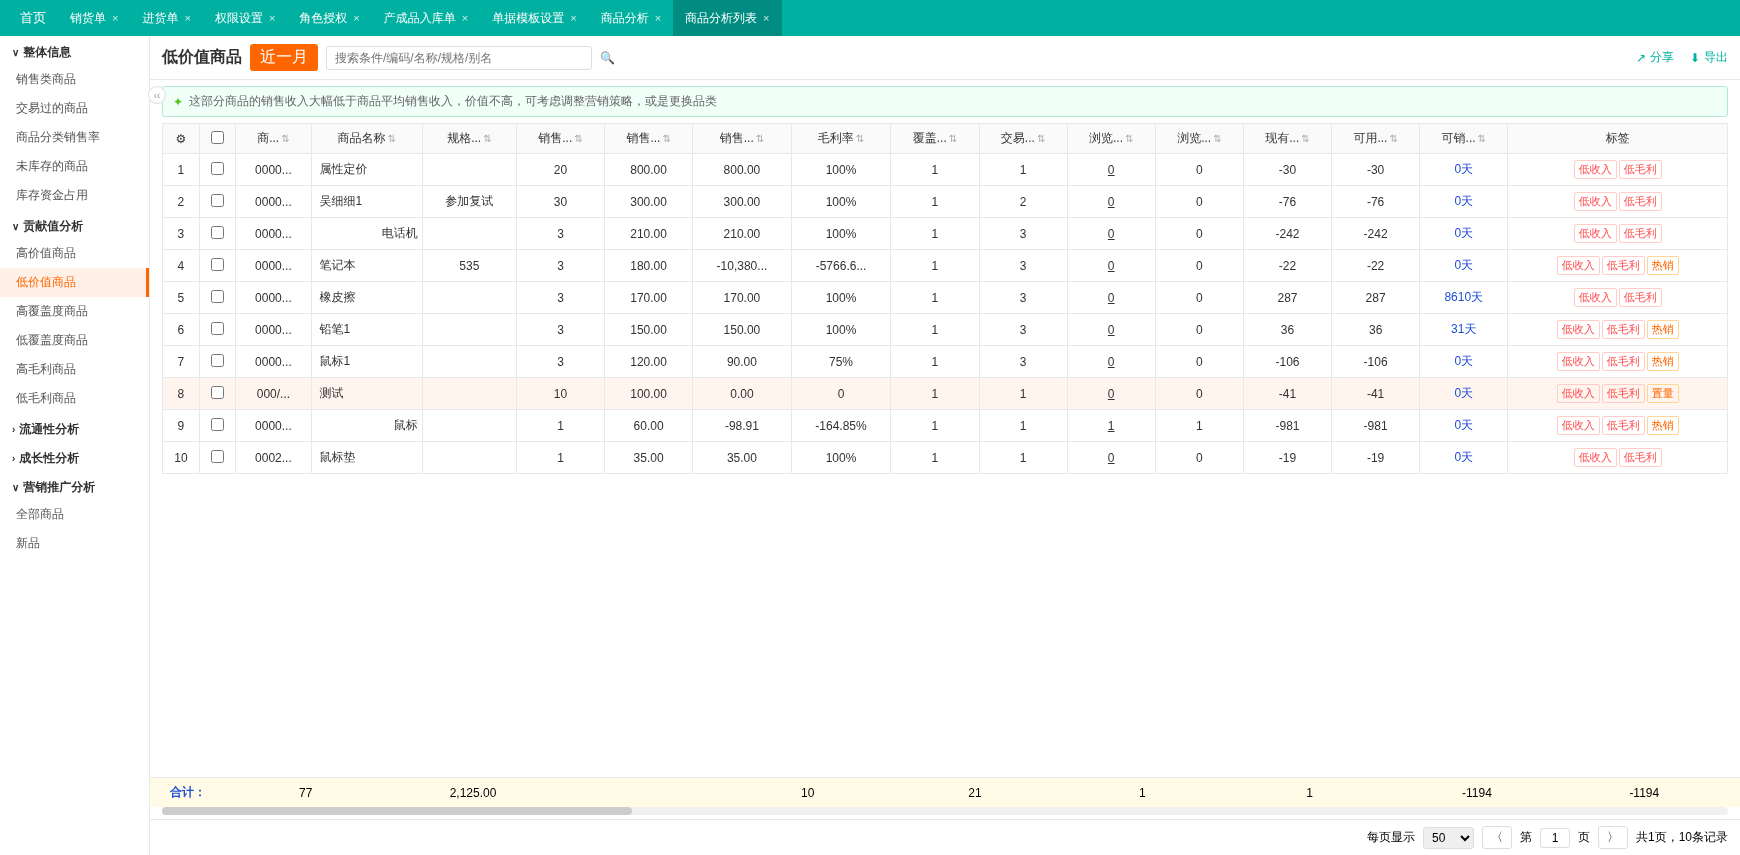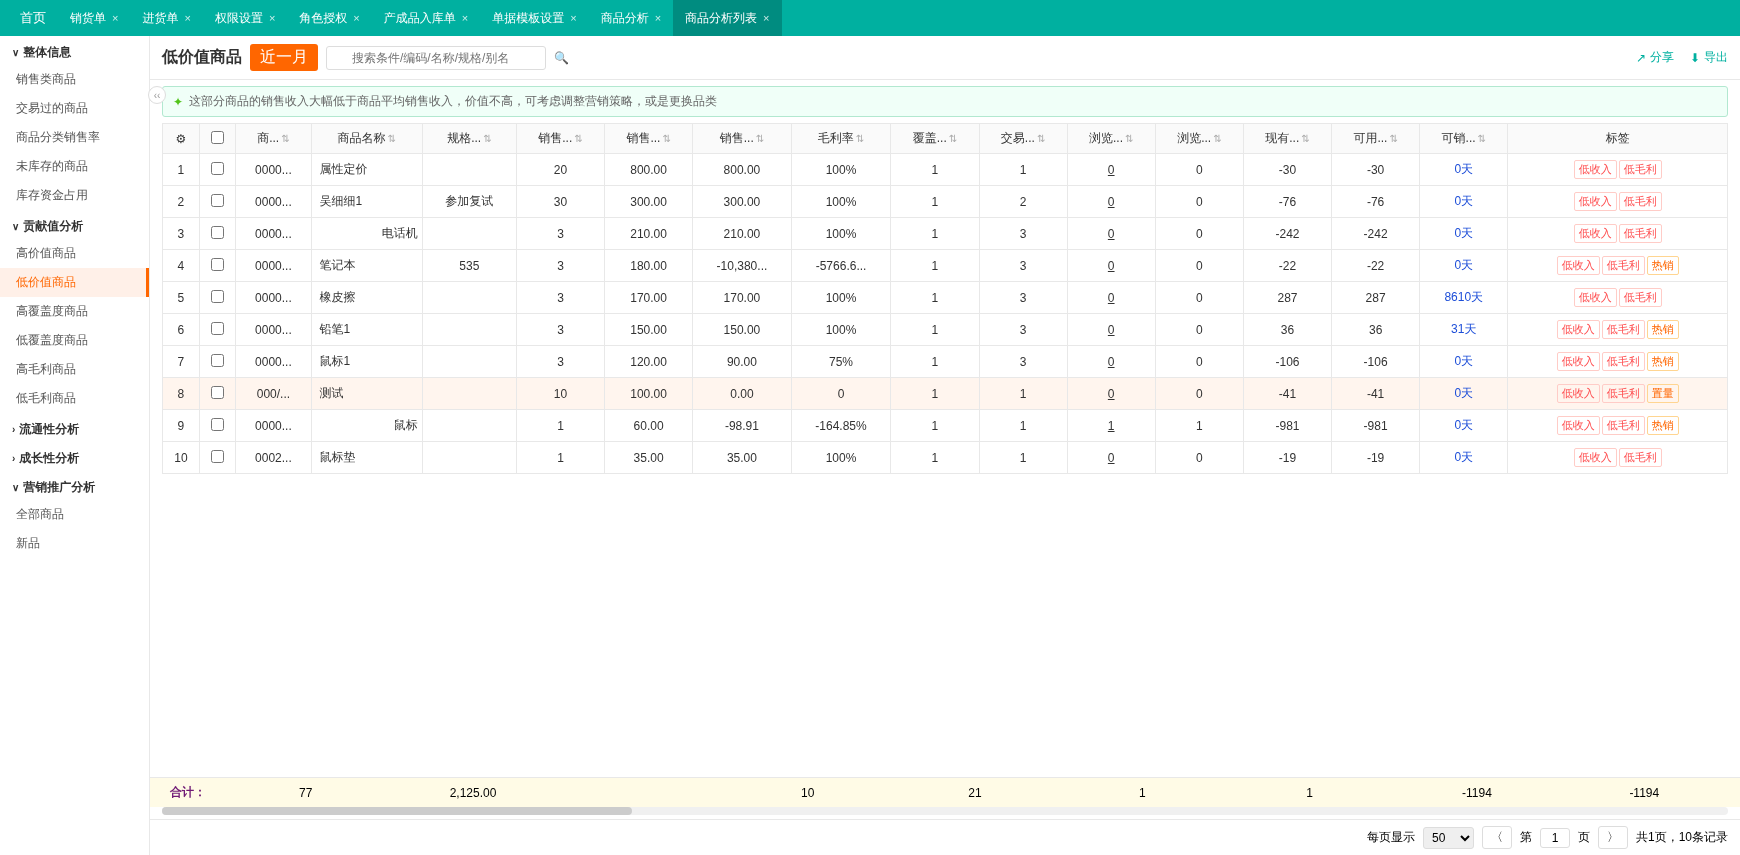--- a/index.html
+++ b/index.html
@@ -90,22 +90,22 @@
       color: white;
       border: none;
       padding: 3px 10px;
       border-radius: 3px;
       cursor: pointer;
       font-size: 16px;
     }
     .search-box {
       border: 1px solid #ddd;
       border-radius: 3px;
-      padding: 4px 25px;
-      width: 220px;
+      padding: 4px 8px;
+      width: 266px;
       outline: none;
       color: #0369a1;
     }
     .search-icon { color: #ff6600; cursor: pointer; }
     .spacer { flex: 1; }
     .action-btn {
       color: #00b0a0;
       cursor: pointer;
       display: flex;
       align-items: center;
@@ -193,21 +193,21 @@
 
     
     .table-footer {
       border-top: 1px solid #e8e8e8;
       padding: 6px 12px;
       display: flex;
       align-items: center;
       background: #fffbe6;
       gap: 8px;
     }
-    .footer-label { font-weight: bold; color: #701a75; padding: 0 8px; }
+    .footer-label { font-weight: bold; color: #1d4ed8; padding: 0 8px; }
     .footer-cell { text-align: center; padding: 0 4px; min-width: 60px; }
 
     
     .pagination-bar {
       display: flex;
       align-items: center;
       justify-content: flex-end;
       padding: 6px 12px;
       border-top: 1px solid #e8e8e8;
       gap: 8px;

